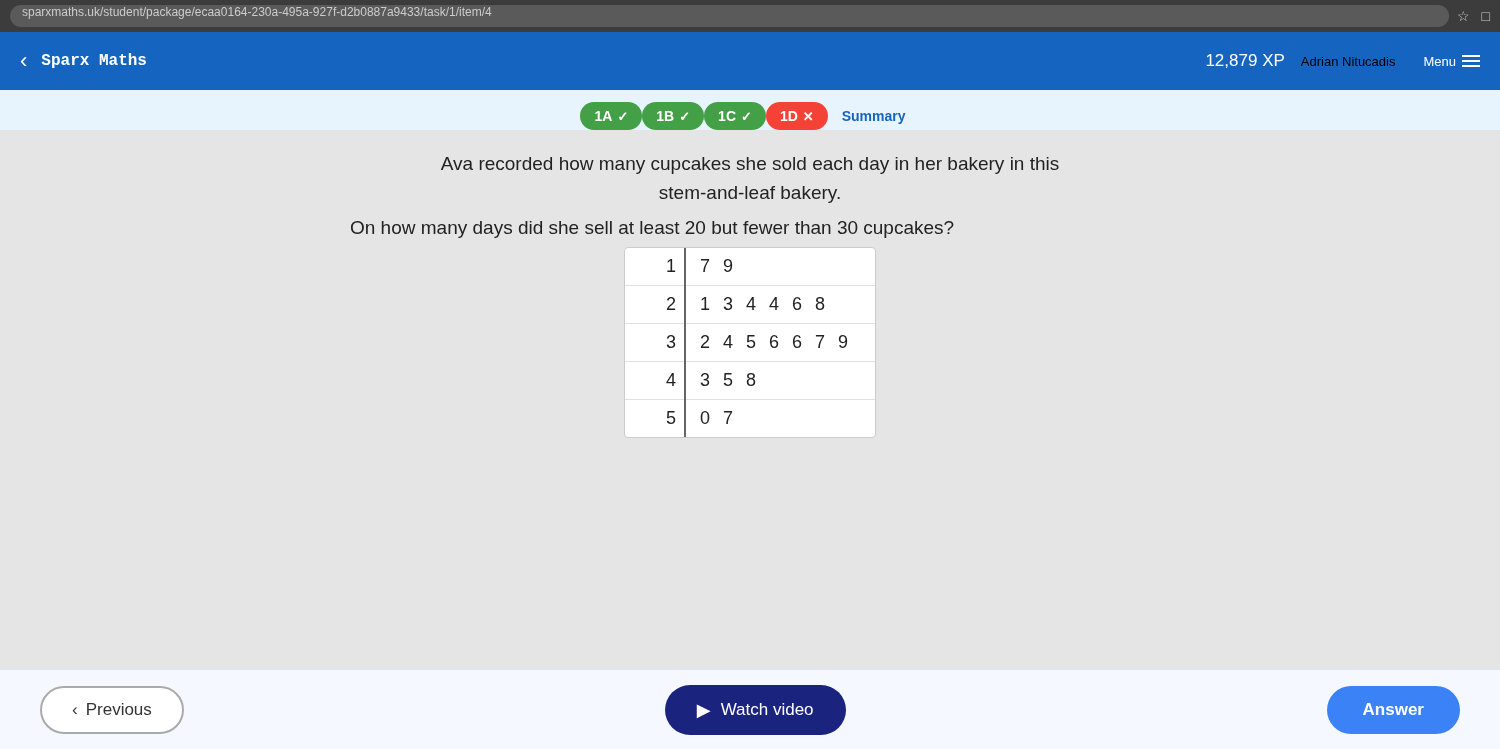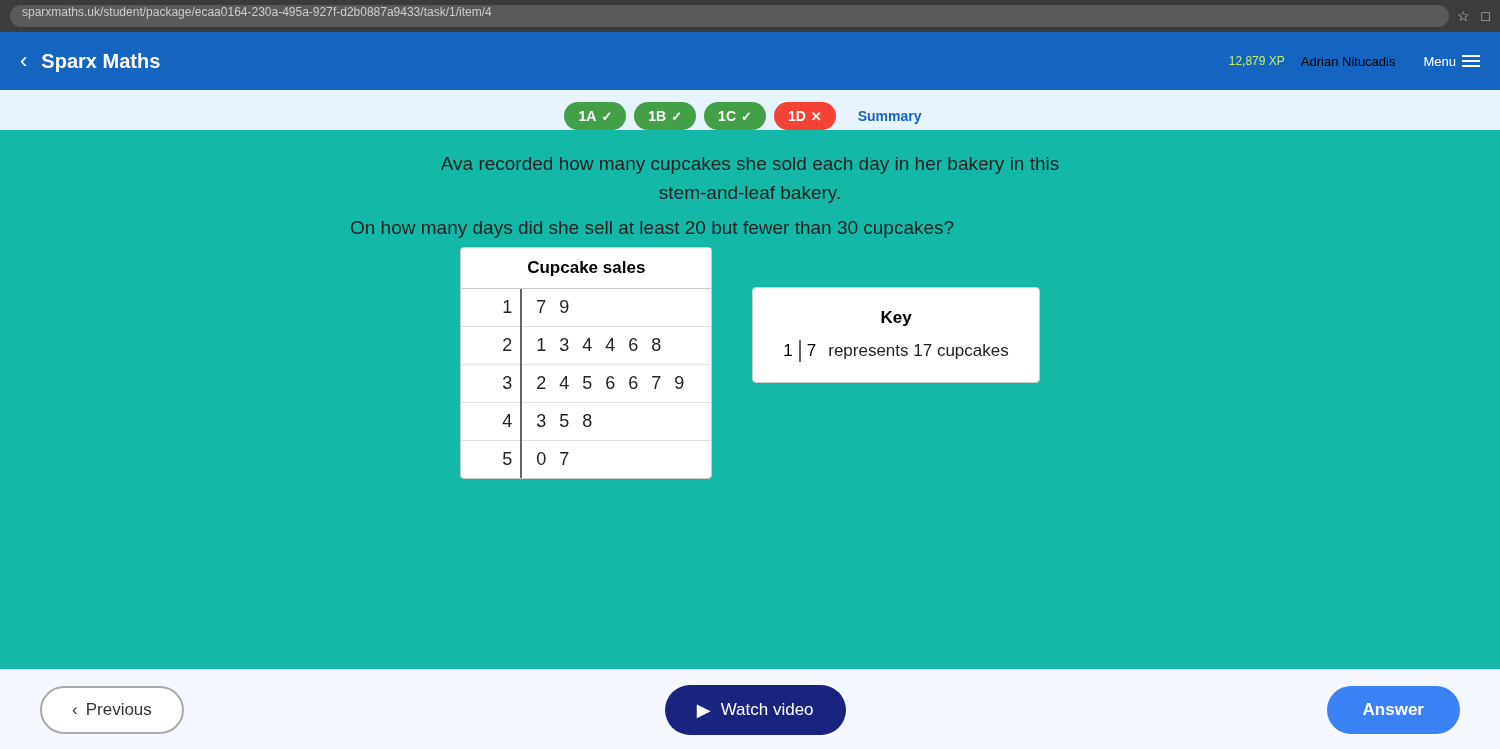--- a/index.html
+++ b/index.html
@@ -58,35 +58,36 @@
       position: relative;
     }
     .header-back {
       color: white;
       font-size: 22px;
       margin-right: 14px;
       cursor: pointer;
     }
     .header-title {
       color: white;
-      font-size: 20px;
+      font-size: 16px;
       font-weight: 700;
+      font-family: Liberation Mono, monospace;
     }
     .header-right {
       position: absolute;
       right: 20px;
       display: flex;
       align-items: center;
       gap: 16px;
       color: white;
       font-size: 13px;
     }
     .xp-badge {
-      color: #bef264;
-      font-size: 12px;
+      color: #ffffff;
+      font-size: 17px;
     }
     .user-name {
       color: #000000;
       font-size: 13px;
     }
     .menu-btn {
       color: white;
       font-size: 13px;
       display: flex;
       align-items: center;
@@ -109,21 +110,21 @@
     
     .task-nav {
       background: #e8f4fd;
       padding: 12px 0 0 0;
       display: flex;
       flex-direction: column;
       align-items: center;
     }
     .task-tabs {
       display: flex;
-      gap: 8px;
+      gap: 0;
       margin-bottom: 0;
     }
     .tab {
       padding: 6px 14px;
       border-radius: 20px;
       font-size: 14px;
       font-weight: 600;
       display: flex;
       align-items: center;
       gap: 5px;
@@ -146,21 +147,21 @@
     .check-icon {
       font-size: 13px;
     }
     .x-icon {
       font-size: 13px;
     }
 
     
     .main-content {
       flex: 1;
-      background: #14b8a6;
+      background: #e5e5e5;
       display: flex;
       flex-direction: column;
       align-items: center;
       padding: 20px 20px 10px;
       position: relative;
     }
 
     .question-text {
       text-align: center;
       font-size: 19px;
@@ -375,21 +376,20 @@
     <div class="question-text">
       <span>Ava recorded how many cupcakes she sold each day in her bakery in this</span><br>
       <span>stem-and-leaf bakery.</span>
     </div>
 
     <div class="sub-question">On how many days did she sell at least 20 but fewer than 30 cupcakes?</div>
 
     <div class="diagram-area">
 
       <div class="stem-leaf-container">
-        <div class="diagram-title">Cupcake sales</div>
         <table class="stem-leaf-table">
           <tbody>
             <tr>
               <td class="stem-col">1</td>
               <td class="leaf-col">7 9</td>
             </tr>
             <tr>
               <td class="stem-col">2</td>
               <td class="leaf-col">1 3 4 4 6 8</td>
             </tr>
@@ -402,29 +402,20 @@
               <td class="leaf-col">3 5 8</td>
             </tr>
             <tr>
               <td class="stem-col">5</td>
               <td class="leaf-col">0 7</td>
             </tr>
           </tbody>
         </table>
       </div>
 
-      <div class="key-box">
-        <div class="key-title">Key</div>
-        <div class="key-content">
-          <span class="key-stem">1</span>
-          <div class="key-divider"></div>
-          <span class="key-leaf">7</span>
-          <span class="key-desc">represents 17 cupcakes</span>
-        </div>
-      </div>
 
     </div>
 
   </div>
 
   <div class="bottom-bar">
     <button class="prev-btn">
       <span>‹</span>
       <span>Previous</span>
     </button>

